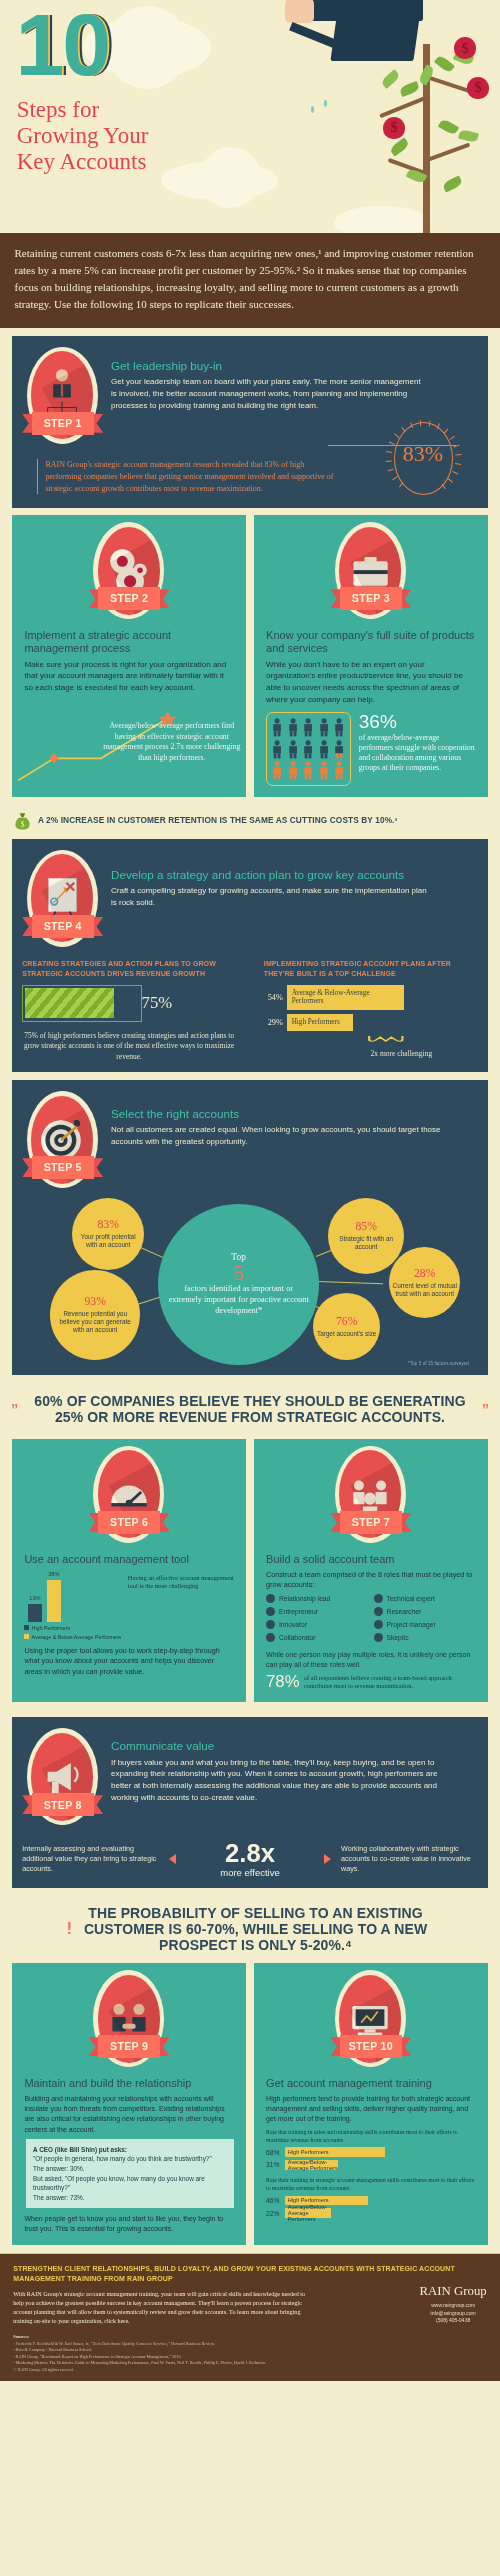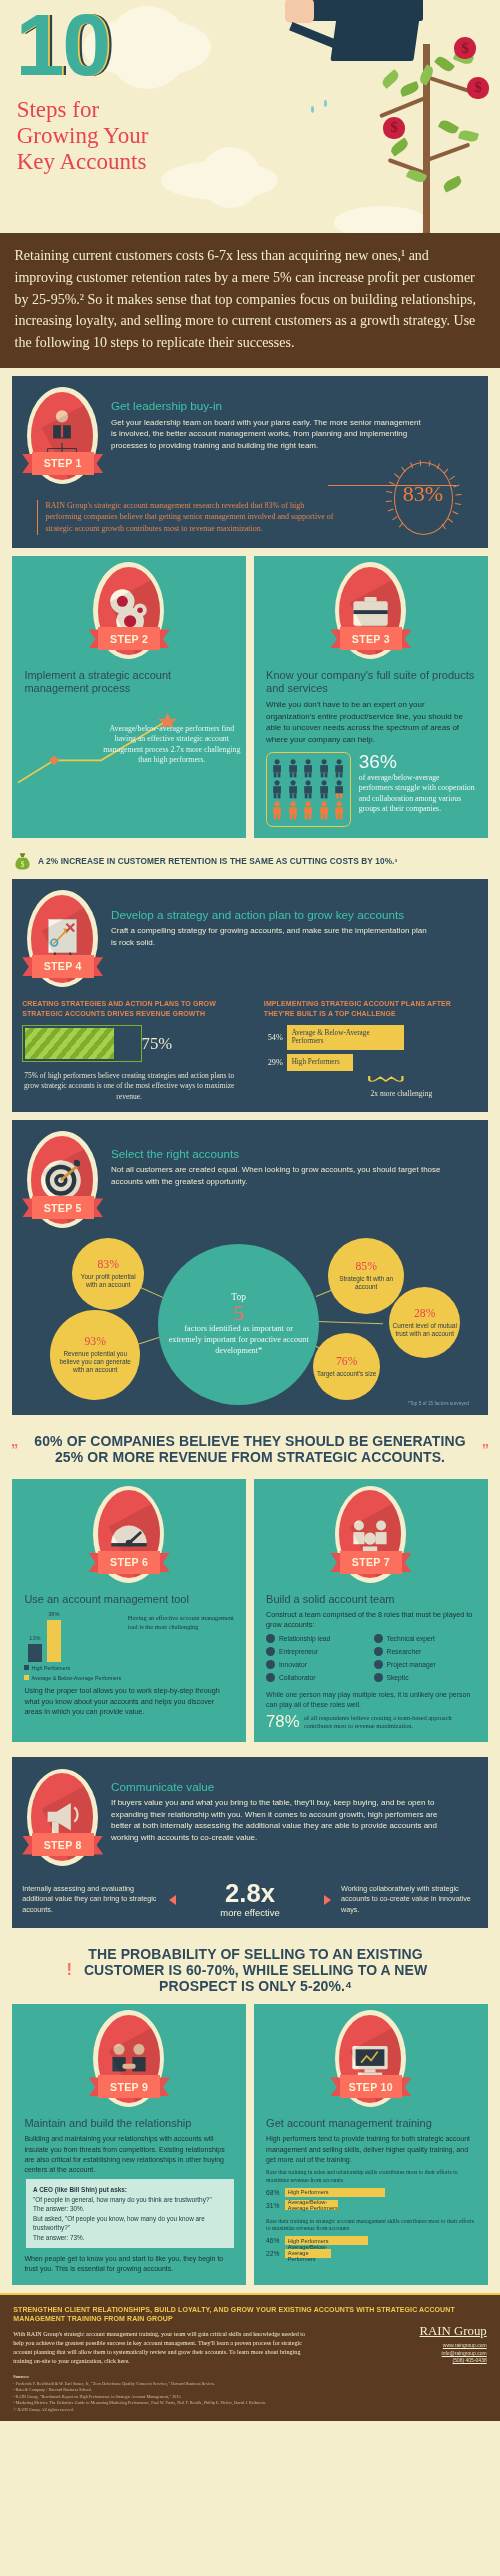--- a/index.html
+++ b/index.html
@@ -47,21 +47,21 @@
   .branch { position:absolute; background:#8b5e3c; height:3.9px; border-radius:2.2px; }
   .leaf { position:absolute; width:19px; height:10px; background:#8cc152; border-radius:50% 8% 50% 8%; }
   .leaf.d { background:#7bb03f; }
   .apple { position:absolute; width:22px; height:22px; background:#c9203f; border-radius:50% 50% 45% 45%; }
   .apple::after { content:"$"; position:absolute; left:0; right:0; top:2.2px; text-align:center;
     color:#8d1528; font-family:"Liberation Serif",serif; font-size:14.5px; font-weight:bold; }
 
   
   .intro {
     background: #5a3b22; color: #f4eecd; padding: 12.2px 14.5px 14.5px 14.5px;
-    font-family: "Liberation Serif", serif; font-size: 14px; line-height: 1.55;
+    font-family: "Liberation Serif", serif; font-size: 11px; line-height: 1.55;
   }
 
   
   .wrap { padding: 7.8px 12.2px; }
   .panel { position: relative; padding: 10px; }
   .panel.dark { background: #2e4a5c; }
 
   
   .badge { position: relative; width: 81px; height: 106px; flex: 0 0 81px; }
   .badge .oval-outer { position:absolute; left:4.4px; top:1.1px; width:71px; height:97px;
@@ -192,21 +192,21 @@
   .s10bar { display:flex; align-items:center; gap:3.3px; margin-bottom:3.3px; }
   .s10bar .pc { font-size:6.7px; color:#1f3640; width:15.6px; }
   .s10bar .bb { height:9.5px; background:#f0c94b; color:#1f3640; font-size:5.6px;
       display:flex; align-items:center; padding-left:2.8px; }
 
   
   .footer { background:#5a3b22; color:#f4eecd; padding:10px 13.3px 7.8px 13.3px; }
   .footer .ftitle { color:#f0c94b; font-size:7px; font-weight:bold; line-height:1.4; letter-spacing:0.1px; }
   .footer .fbody { font-size:6.1px; line-height:1.5; margin-top:5.6px; max-width:300px; font-family:"Liberation Serif",serif; }
   .footrow { display:flex; justify-content:space-between; align-items:flex-start; }
-  .rainlogo { text-align:right;text-decoration:underline; }
+  .rainlogo { text-align:center; }
   .rainlogo .nm { font-family:"Liberation Serif",serif; font-size:12.8px; color:#f4eecd; }
   .rainlogo .ct { font-size:5px; line-height:1.5; margin-top:3.3px; color:#e3d9c2; }
   .sources { margin-top:7.8px; font-size:4.2px; line-height:1.55; color:#cdbfa6; font-family:"Liberation Serif",serif; }
   .sources .sh { font-weight:bold; color:#e3d9c2; font-size:4.4px; }
 
   .hr-thin { height:1.7px; background:#f0c94b; margin:0; }
 </style>
 </head>
 <body>
 
@@ -343,20 +343,21 @@
             </div>
             <div class="ribbon">
               <div class="tail l"></div>
                 <div class="tail r"></div>
               <div class="plate">STEP 2</div>
             </div>
           </div>
         </div>
         <div class="inner">
           <div class="h-title">Implement a strategic account management process</div>
+          <div class="body-txt">Make sure your process is right for your organization and that your account managers are intimately familiar with it so each stage is executed for each key account.</div>
         </div>
         <div class="linechart">
           <svg width="239" height="83" viewBox="0 0 430 150" style="position:absolute;left:0;bottom:0;">
             <polyline points="10,140 75,100 160,100 280,28" fill="none" stroke="#f0c94b" stroke-width="3"></polyline>
             <polygon points="75,91 84,100 75,109 66,100" fill="#e8834f"></polygon>
             <polygon points="280,14 285,25 297,25 288,33 291,44 280,37 269,44 272,33 263,25 275,25" fill="#e8834f"></polygon>
           </svg>
           <div class="lc-note">Average/below-average performers find having an effective strategic account management process 2.7x more challenging than high performers.</div>
         </div>
       </div>

